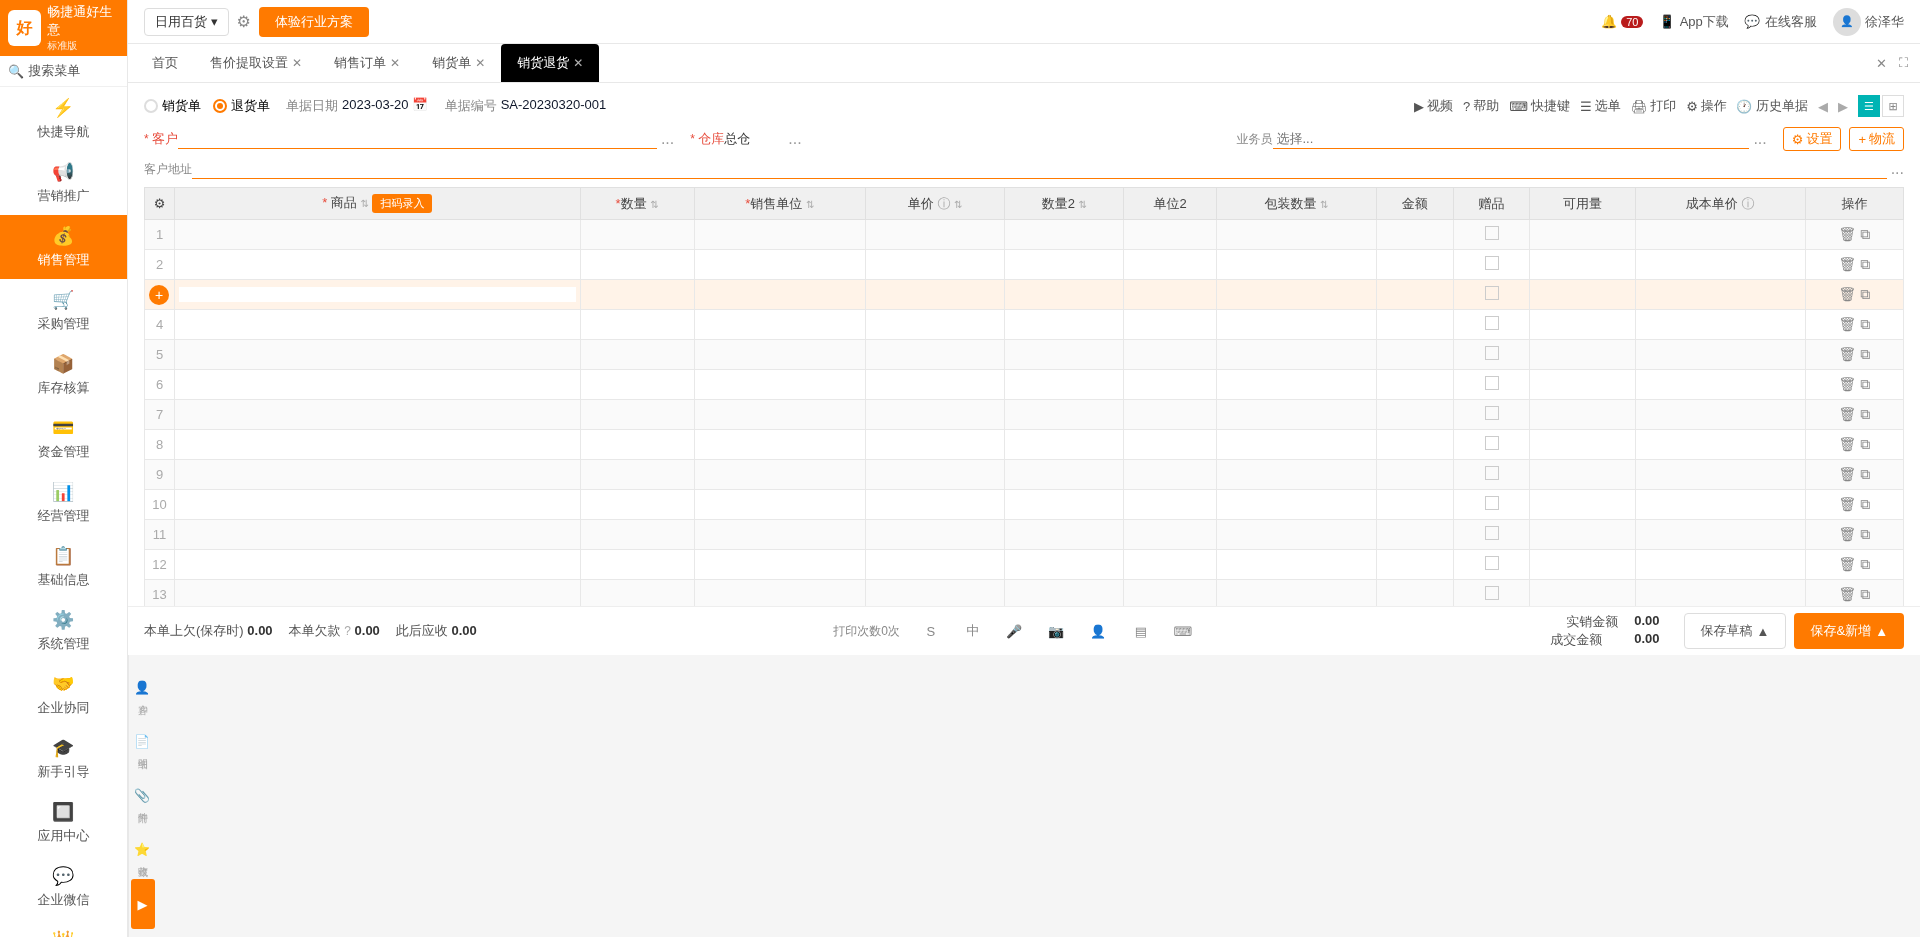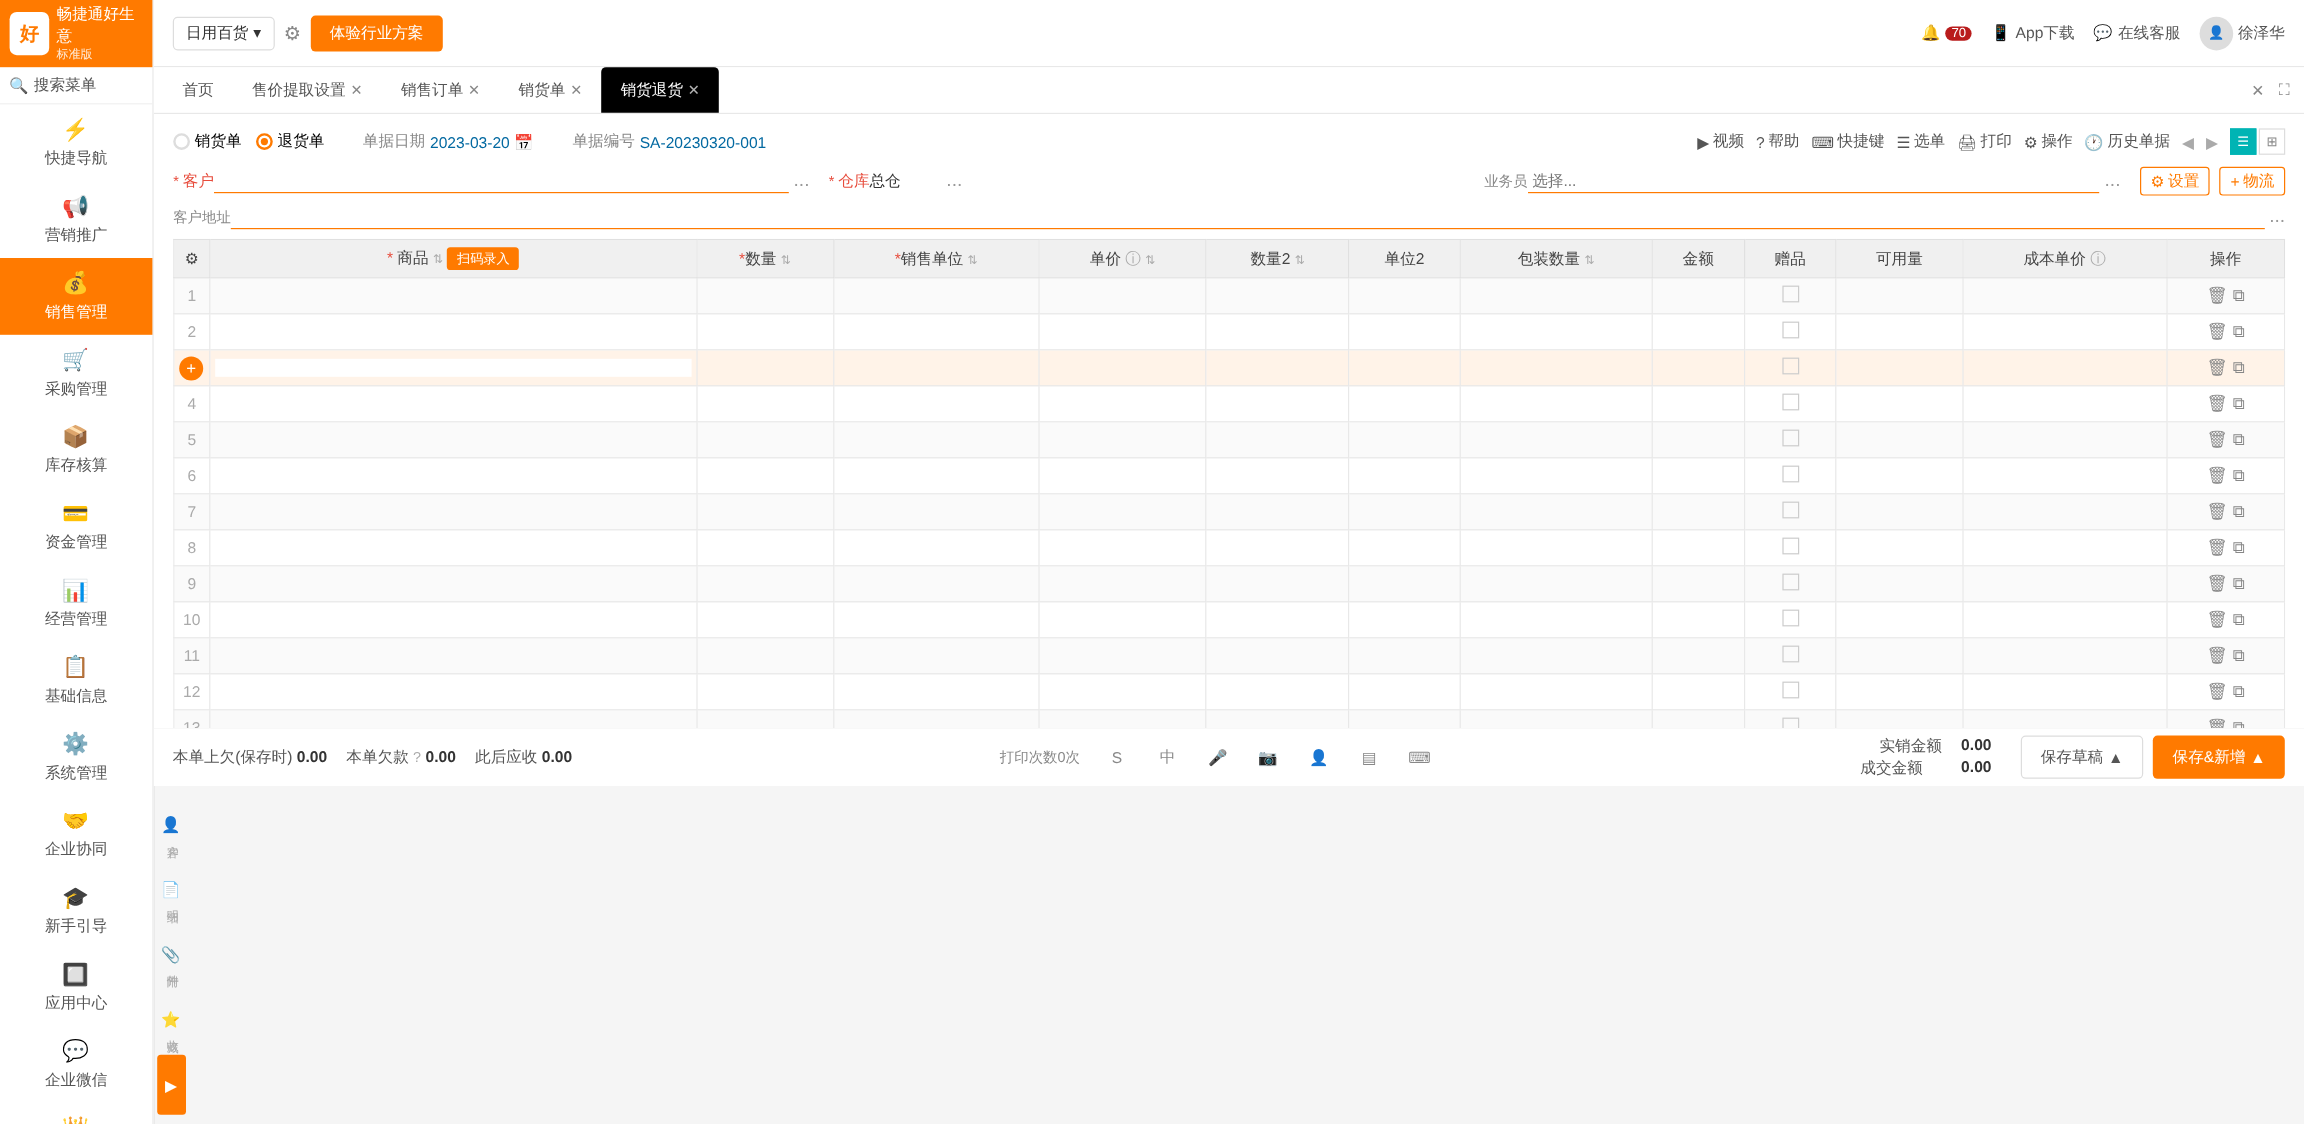--- a/index.html
+++ b/index.html
@@ -12,21 +12,21 @@
     .sidebar-logo-text { color: #fff; font-size: 11px; line-height: 1.4; }
     .sidebar-search { padding: 6px 8px; display: flex; align-items: center; gap: 4px; cursor: pointer; color: #555; border-bottom: 1px solid #f0f0f0; }
     .sidebar-nav-item { padding: 10px 8px; display: flex; flex-direction: column; align-items: center; gap: 4px; cursor: pointer; color: #555; font-size: 12px; }
     .sidebar-nav-item.active { background: #ff7a00; color: #fff; }
     .sidebar-nav-item .nav-icon { font-size: 18px; }
 
     
     .main { flex: 1; display: flex; flex-direction: column; overflow: hidden; }
 
     
-    .topbar { height: 56px; background: #fff; display: flex; align-items: center; justify-content: space-between; padding: 17px 16px; border-bottom: 1px solid #e8e8e8; flex-shrink: 0; }
+    .topbar { height: 44px; background: #fff; display: flex; align-items: center; justify-content: space-between; padding: 17px 16px; border-bottom: 1px solid #e8e8e8; flex-shrink: 0; }
     .topbar-left { display: flex; align-items: center; gap: 8px; }
     .topbar-select { display: flex; align-items: center; gap: 4px; border: 1px solid #ddd; border-radius: 4px; padding: 4px 10px; cursor: pointer; background: #fff; color: #333; }
     .topbar-gear { color: #888; cursor: pointer; font-size: 16px; }
     .topbar-btn { background: #ff7a00; color: #fff; border: none; border-radius: 4px; padding: 6px 16px; cursor: pointer; font-size: 13px; }
     .topbar-right { display: flex; align-items: center; gap: 16px; color: #555; }
     .topbar-right-item { display: flex; align-items: center; gap: 4px; cursor: pointer; }
     .badge { background: #b91c1c; color: #fff; border-radius: 10px; padding: 0 5px; font-size: 11px; }
     .avatar { width: 28px; height: 28px; background: #ddd; border-radius: 50%; display: flex; align-items: center; justify-content: center; font-size: 11px; color: #888; }
 
     
@@ -42,23 +42,23 @@
     .content { flex: 1; overflow: auto; background: #f5f5f5; padding: 0; }
     .form-container { background: #fff; margin: 0; padding: 12px 16px; }
 
     
     .form-header { display: flex; align-items: center; gap: 16px; margin-bottom: 10px; }
     .radio-group { display: flex; align-items: center; gap: 12px; }
     .radio-item { display: flex; align-items: center; gap: 4px; cursor: pointer; }
     .radio-dot { width: 14px; height: 14px; border-radius: 50%; border: 2px solid #ddd; display: flex; align-items: center; justify-content: center; }
     .radio-dot.checked { border-color: #ff7a00; }
     .radio-dot.checked::after { content: ''; width: 6px; height: 6px; background: #ff7a00; border-radius: 50%; }
-    .form-field { display: flex; align-items: center; gap: 4px; margin-left: 16px; }
+    .form-field { display: flex; gap: 4px; }
     .form-field label { color: #888; white-space: nowrap; }
-    .form-field .value { color: #0369a1; }
+    .form-field .value { color: #0f172a; }
     .form-toolbar { margin-left: auto; display: flex; align-items: center; gap: 10px; }
     .toolbar-item { display: flex; align-items: center; gap: 3px; cursor: pointer; color: #555; }
     .view-btn { display: flex; gap: 2px; }
     .view-btn-item { width: 22px; height: 22px; border: 1px solid #ddd; display: flex; align-items: center; justify-content: center; cursor: pointer; font-size: 11px; color: #888; }
     .view-btn-item.active { background: #00b4b4; color: #fff; border-color: #00b4b4; }
 
     
     .form-row { display: flex; align-items: center; gap: 16px; margin-bottom: 8px; }
     .field-group { display: flex; align-items: center; gap: 0; flex: 1; }
     .field-group label { color: #e74c3c; white-space: nowrap; font-size: 12px; }

